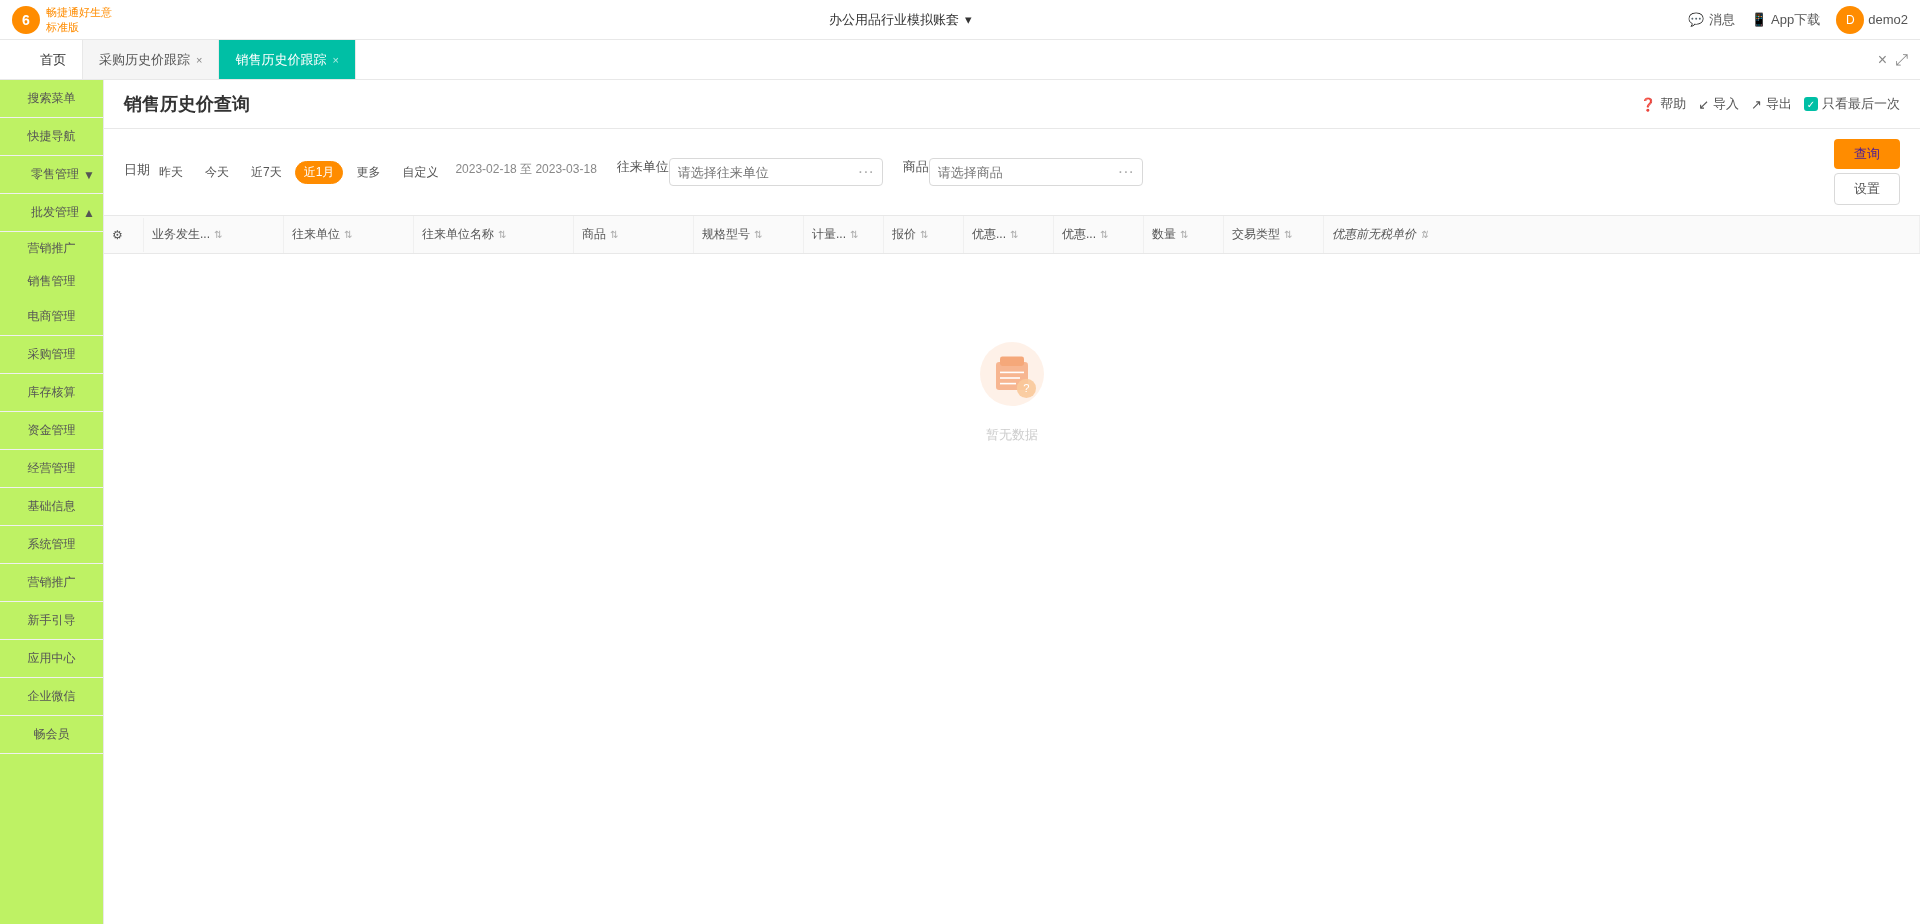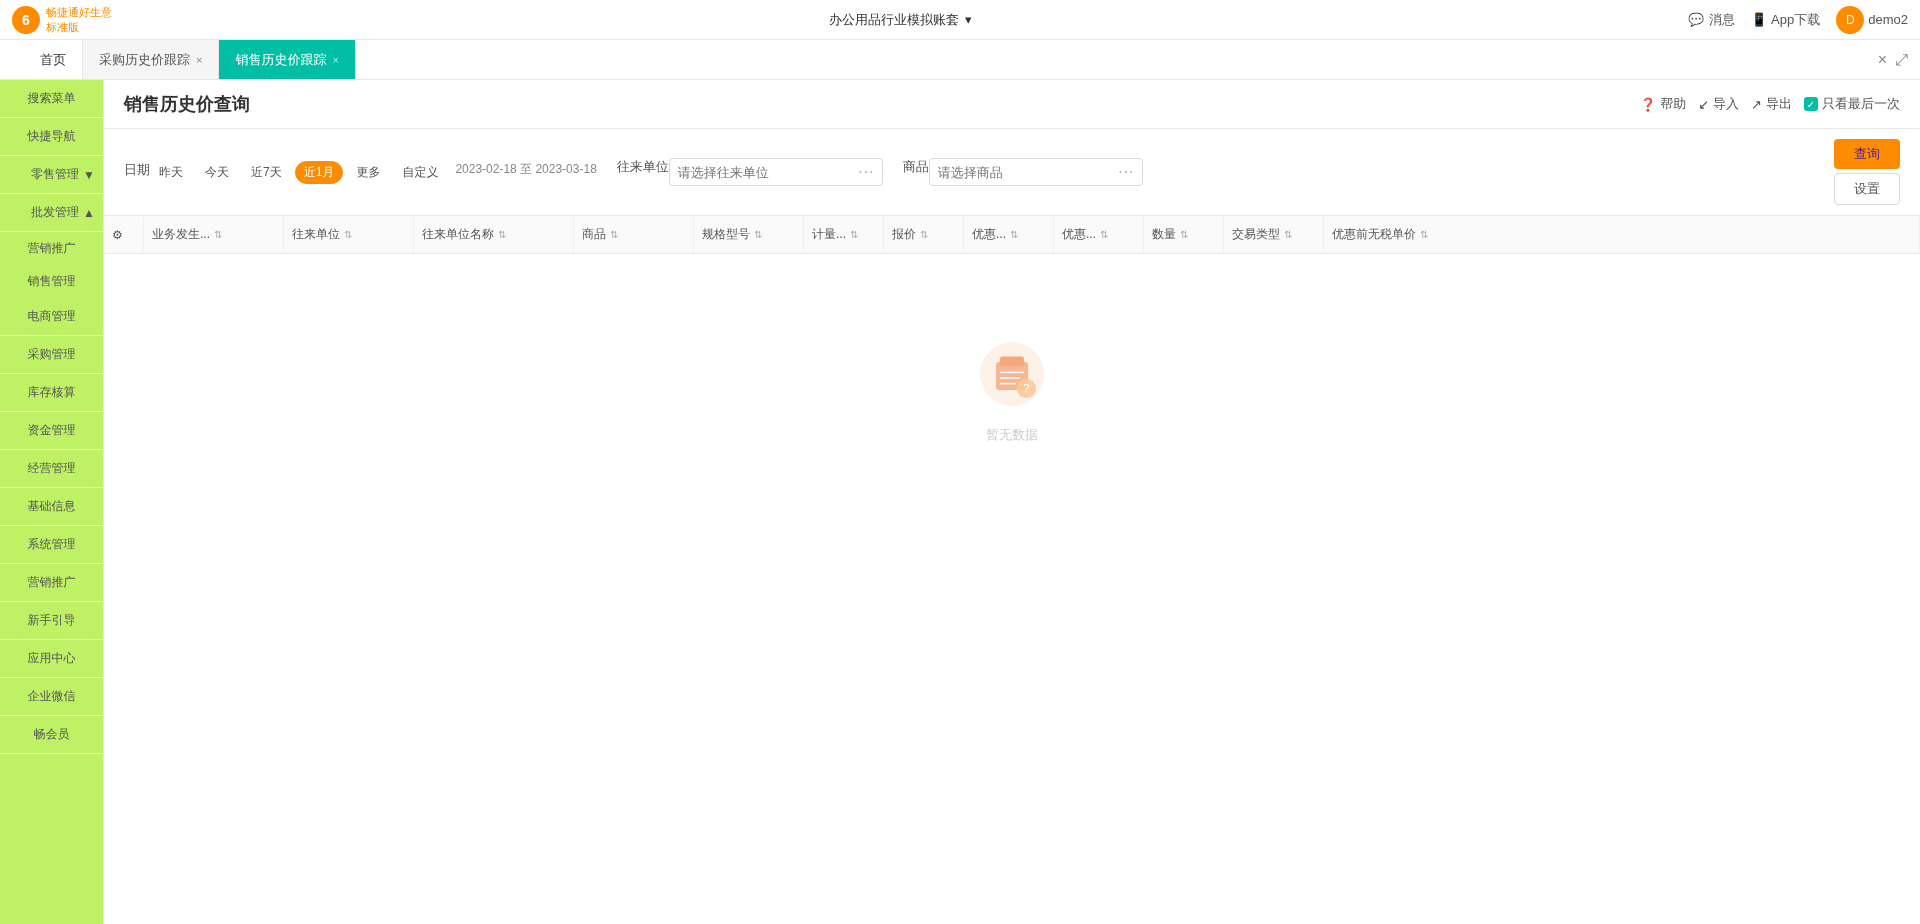--- a/index.html
+++ b/index.html
@@ -70,21 +70,21 @@
     .col-3 { width: 130px; }
     .col-4 { width: 160px; }
     .col-5 { width: 120px; }
     .col-6 { width: 110px; }
     .col-7 { width: 80px; }
     .col-8 { width: 80px; }
     .col-9 { width: 90px; }
     .col-10 { width: 90px; }
     .col-11 { width: 80px; }
     .col-12 { width: 100px; }
-    .col-13 { flex: 1; min-width: 120px; }
+    .col-13 { flex: 1; min-width: 120px; font-style: italic; }
 
     
     .empty-state { display: flex; flex-direction: column; align-items: center; justify-content: center; padding: 80px 0; color: #ccc; }
     .empty-icon { width: 80px; height: 80px; margin-bottom: 12px; }
 
     
     ::-webkit-scrollbar { width: 6px; height: 6px; }
     ::-webkit-scrollbar-track { background: #f1f1f1; }
     ::-webkit-scrollbar-thumb { background: #ccc; border-radius: 3px; }
   </style>

